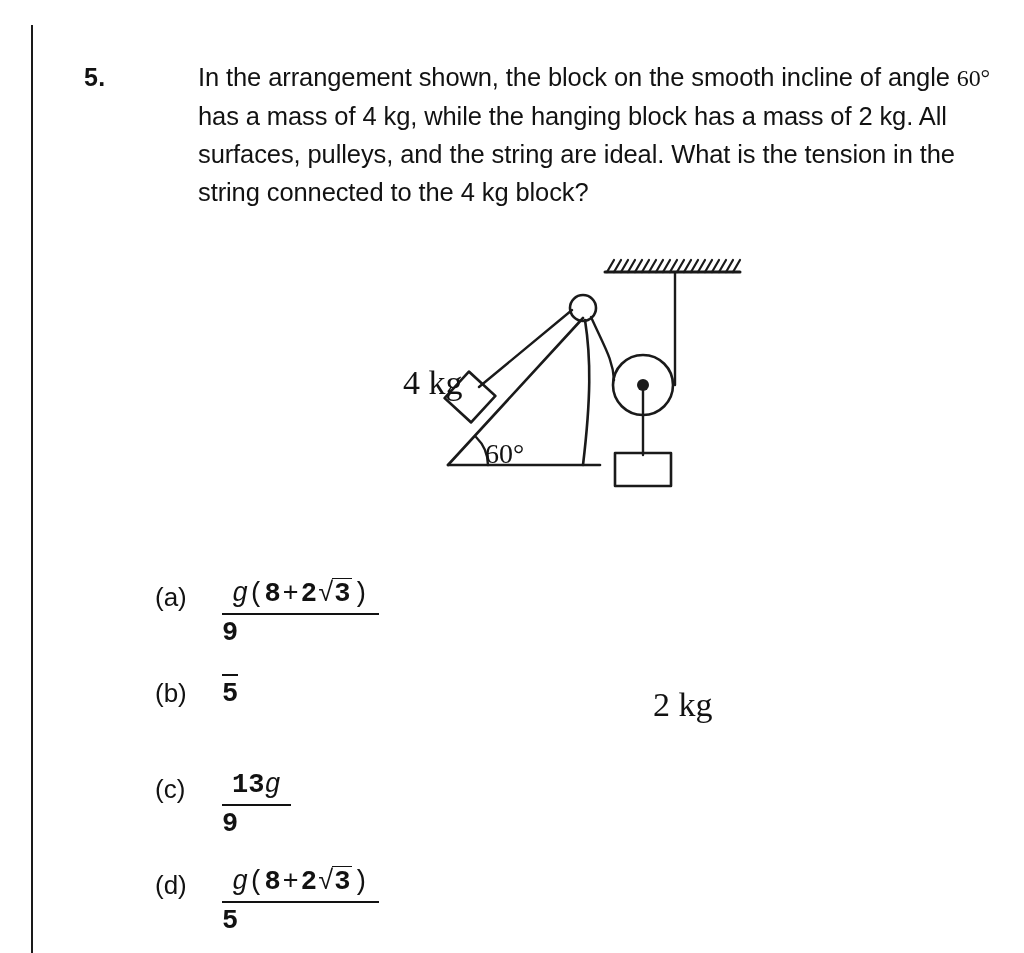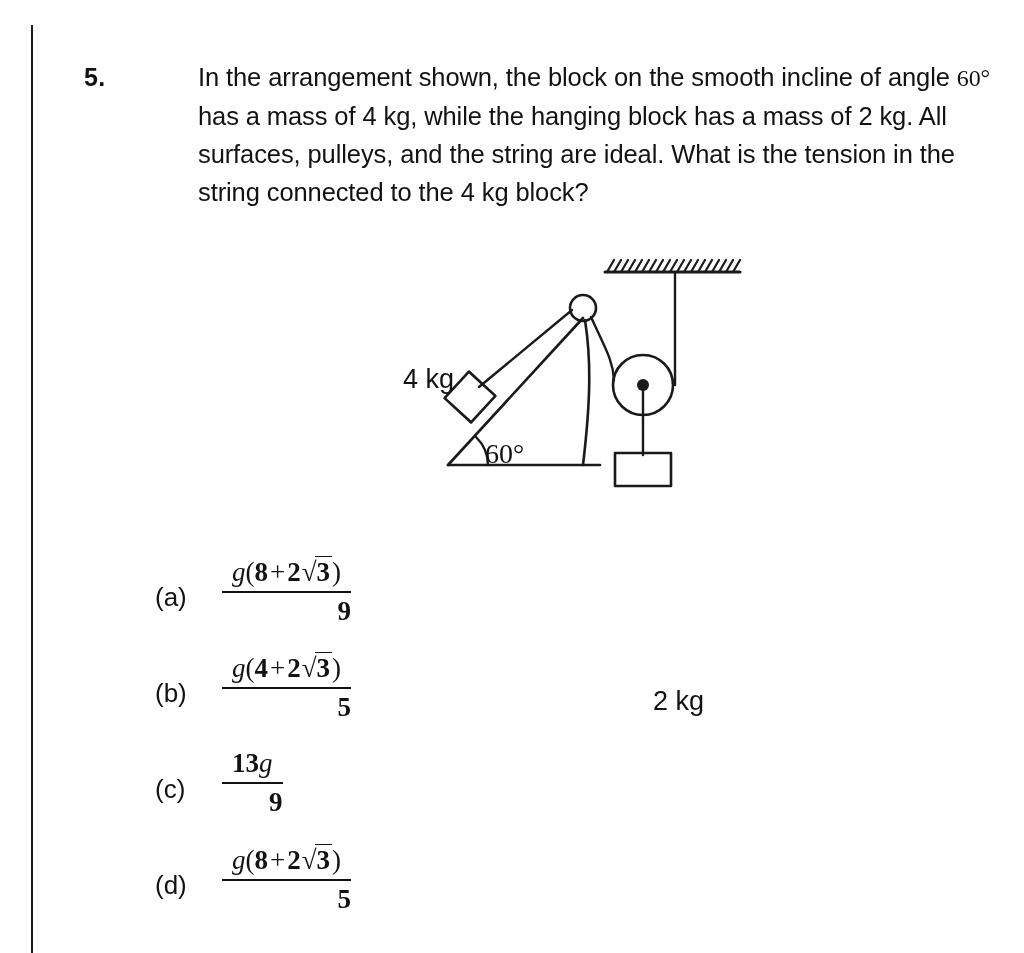--- a/index.html
+++ b/index.html
@@ -62,22 +62,22 @@
     position: absolute;
     left: 395px;
     top: 248px;
     width: 370px;
     height: 250px;
   }
   .figure svg { display: block; }
 
   .fig-label {
     position: absolute;
-    font-size: 27px;
-    font-family: Liberation Sans, sans-serif;
+    font-size: 34px;
+    font-family: Liberation Serif, serif;
     color: #121212;
     white-space: nowrap;
   }
   .label-4kg  { left: 8px;   top: 116px; }
   .label-2kg  { left: 258px; top: 438px; text-align: center; }
   .label-ang  { left: 90px;  top: 190px; font-size: 28px;
                 font-family: "Liberation Serif", serif; }
 
   
   .options {
@@ -93,24 +93,24 @@
   .opt-label {
     position: absolute;
     left: 5px;
     top: 26px;
     font-size: 26px;
     font-family: "Liberation Sans", sans-serif;
   }
   .frac {
     position: absolute;
     left: 72px;
-    top: 0;
+    top: 22px;
     display: inline-block;
-    text-align: right;
-    font-family: Liberation Serif, serif;
+    text-align: left;
+    font-family: Liberation Mono, monospace;
     font-size: 27px;
     line-height: 1.15;
   }
   .frac .num {
     display: block;
     padding: 0 10px 3px 10px;
     white-space: nowrap;
   }
   .frac .bar {
     display: block;
@@ -218,21 +218,20 @@
     <span class="frac">
       <span class="num"><span class="mi">g</span><span class="paren">(</span><span class="mn">8</span><span class="op">+</span><span class="mn">2</span><span class="sqrt-wrap"><span class="sqrt-rad">√</span><span class="sqrt-body">3</span></span><span class="paren">)</span></span>
       <span class="bar"></span>
       <span class="den">9</span>
     </span>
   </div>
 
   <div class="option-row">
     <span class="opt-label">(b)</span>
     <span class="frac">
-      <span class="num"><span class="mi">g</span><span class="paren">(</span><span class="mn">4</span><span class="op">+</span><span class="mn">2</span><span class="sqrt-wrap"><span class="sqrt-rad">√</span><span class="sqrt-body">3</span></span><span class="paren">)</span></span>
       <span class="bar"></span>
       <span class="den">5</span>
     </span>
   </div>
 
   <div class="option-row">
     <span class="opt-label">(c)</span>
     <span class="frac">
       <span class="num"><span class="mn">13</span><span class="mi">g</span></span>
       <span class="bar"></span>

